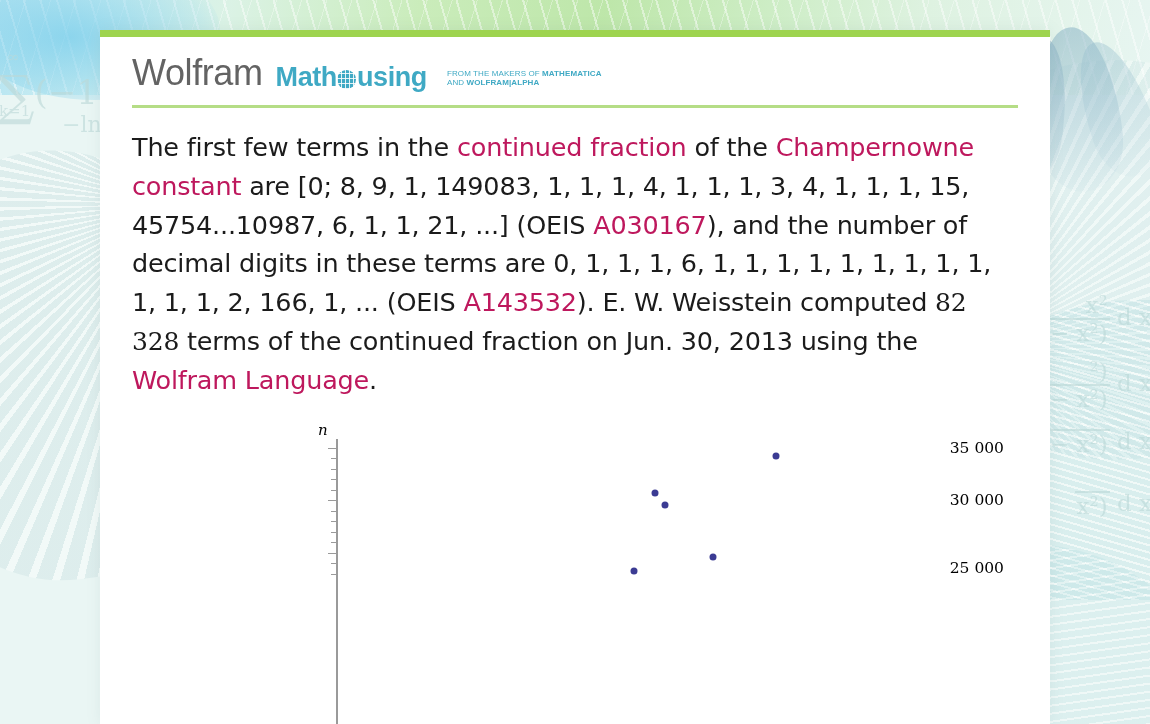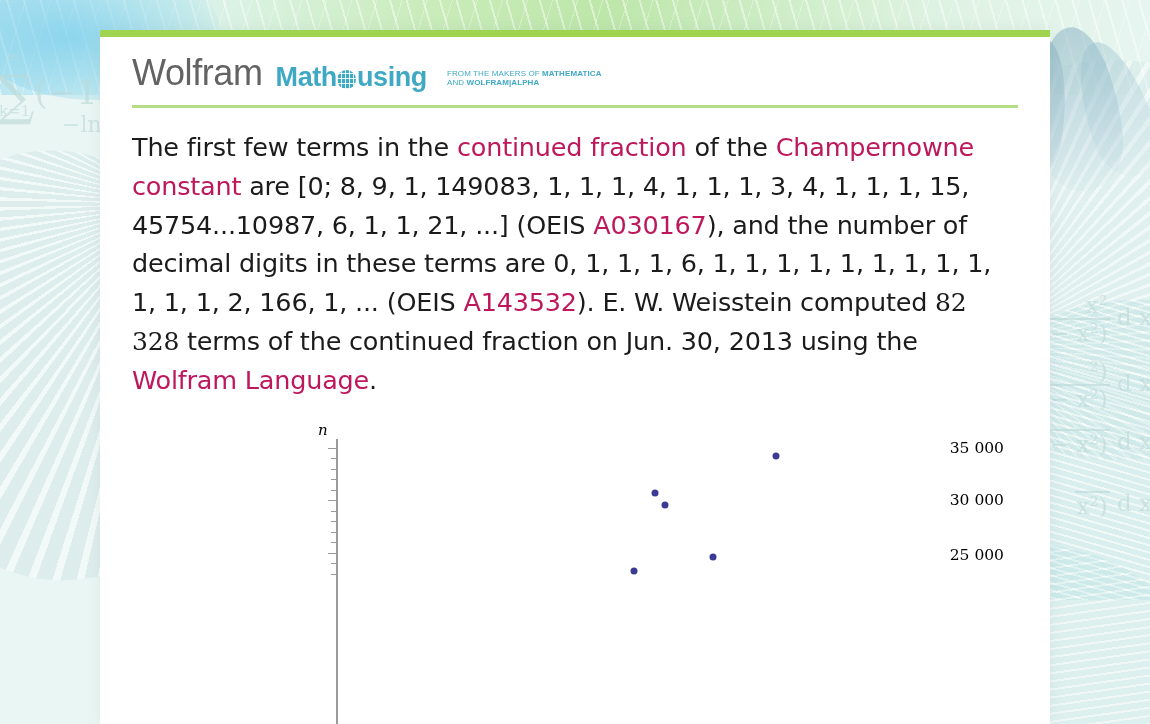--- a/index.html
+++ b/index.html
@@ -208,21 +208,21 @@
           <div class="ytick minor" style="top: 117.044px;"></div>
           <div class="ytick minor" style="top: 106.529px;"></div>
           <div class="ytick minor" style="top: 96.0147px;"></div>
           <div class="ytick minor" style="top: 85.5px;"></div>
           <div class="ytick minor" style="top: 64.4706px;"></div>
           <div class="ytick minor" style="top: 53.9559px;"></div>
           <div class="ytick minor" style="top: 43.4412px;"></div>
           <div class="ytick minor" style="top: 32.9265px;"></div>
         </div>
       <div id="ylabels">
-          <div class="ytlabel" style="top: 130px;">25 000</div>
+          <div class="ytlabel" style="top: 143px;">25 000</div>
           <div class="ytlabel" style="top: 74.9853px;">30 000</div>
           <div class="ytlabel" style="top: 22.4118px;">35 000</div>
         </div>
       <div id="points">
           <div class="pt" style="left: 643.92px; top: 30.8235px; background: rgb(59, 59, 147);"></div>
           <div class="pt" style="left: 522.96px; top: 67.625px; background: rgb(59, 59, 147);"></div>
           <div class="pt" style="left: 533.2px; top: 80.2426px; background: rgb(59, 59, 147);"></div>
           <div class="pt" style="left: 581.2px; top: 131.765px; background: rgb(59, 59, 147);"></div>
           <div class="pt" style="left: 502.48px; top: 145.434px; background: rgb(59, 59, 147);"></div>
         </div>

